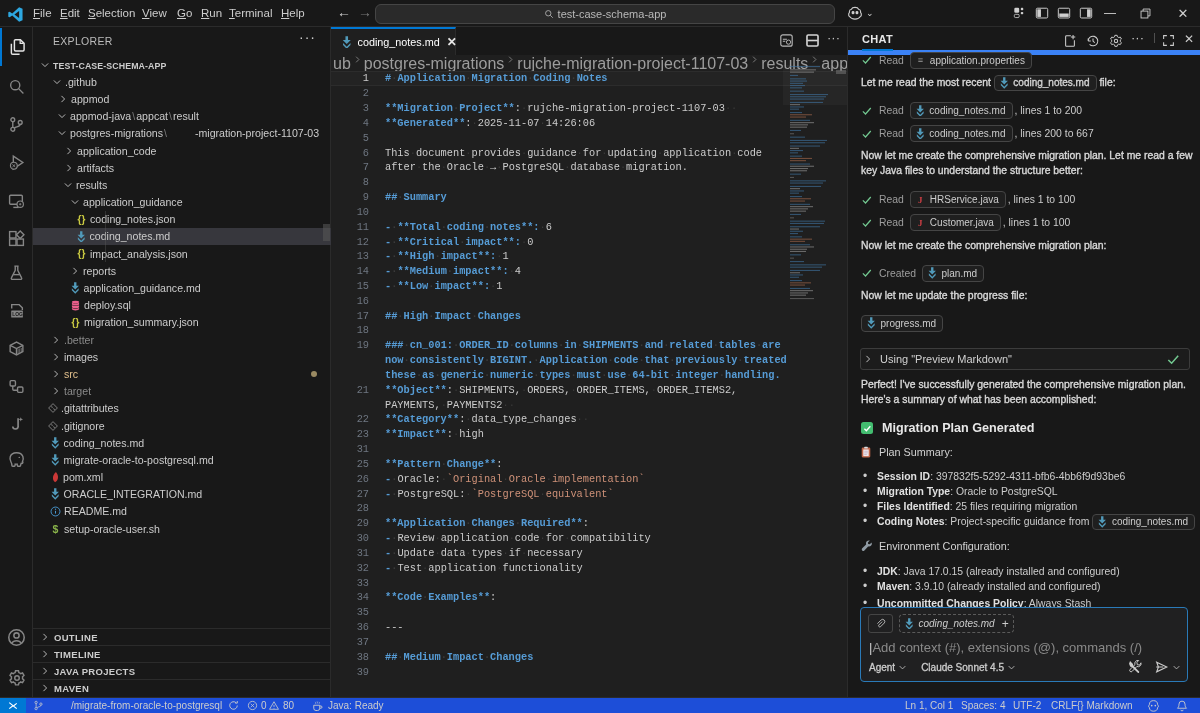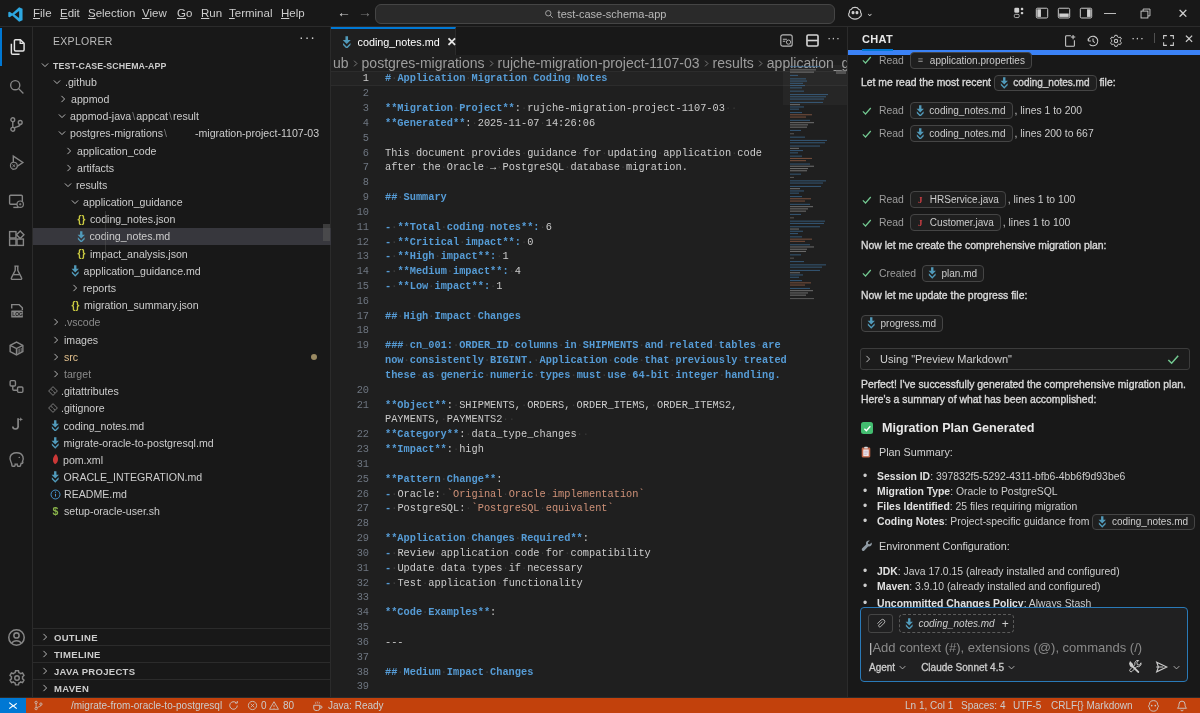--- a/index.html
+++ b/index.html
@@ -38,21 +38,21 @@
 .guide{position:absolute;left:71.5px;top:0;height:17.2px;border-left:1px solid #5a5a5a66}
 .bsec{position:absolute;left:0;width:298px;height:17px;border-top:1px solid #2b2b2b;display:flex;align-items:center;color:#cccccc;font-size:9.5px;font-weight:bold;letter-spacing:0.3px}
 .bsec svg{margin:0 4px 0 7px}
 
 #editor{left:331px;top:27px;width:516px;height:670px;background:#1f1f1f}
 #tabbar{position:absolute;left:0;top:0;width:516px;height:28px;background:#181818}
 #tab1{position:absolute;left:0;top:0;width:125px;height:28px;background:#1f1f1f;border-top:2px solid #0078d4;border-right:1px solid #2b2b2b;display:flex;align-items:center;color:#ffffff;font-size:10.8px}
 #tab1 svg{margin:0 5px 0 10px}
 #tab1 .x{margin-left:7px;color:#e8e8e8;font-size:12px;font-weight:bold}
 .tbic{position:absolute;top:6px;color:#c5c5c5}
-#crumbs{position:absolute;left:2px;top:28px;width:514px;height:16px;display:flex;align-items:center;color:#9d9d9d;font-size:14px;white-space:nowrap;overflow:hidden}
+#crumbs{position:absolute;left:2px;top:28px;width:514px;height:16px;display:flex;color:#9d9d9d;font-size:16px;white-space:nowrap;overflow:hidden}
 #code{position:absolute;left:0;top:44.4px;width:516px;height:626px;font-family:"Liberation Mono",monospace;font-size:10.3px}
 .crow{height:14.84px;line-height:14.84px;white-space:pre}
 .crow.cur{background:#232323;box-shadow:0 -1px 0 #2c2c2c inset,0 1px 0 #2c2c2c inset}
 .ln{display:inline-block;width:38px;text-align:right;color:#6e7681;font-size:10.3px}
 .crow.cur .ln{color:#cccccc}
 .ct{margin-left:16px;color:#cccccc}
 .b{color:#569cd6;font-weight:bold}
 .o{color:#ce9178}
 #minimap{position:absolute;left:457px;top:38px;width:46px;height:632px}
 #mmslider{position:absolute;left:452px;top:38px;width:64px;height:40px;background:#ffffff08}
@@ -83,21 +83,21 @@
 #inputbox{position:absolute;left:12px;top:580px;width:328px;height:75px;border:1px solid #2a7ab8;border-radius:4px;background:#202021}
 #ibrow1{position:absolute;left:7px;top:6px;display:flex;align-items:center}
 #clipbtn{display:inline-flex;align-items:center;justify-content:center;width:25px;height:19px;border:1px solid #454545;border-radius:3px;margin-right:6px;color:#cccccc}
 .chip.ghost{border:1px dashed #5a5a5a;background:transparent;font-style:italic;height:19px;padding-right:4px}
 #ibplus{color:#cccccc;font-size:12px;margin-left:7px;font-style:normal}
 #ibrow2{position:absolute;left:8px;top:32px;color:#8a8a8a;font-size:13px}
 #ibrow2 .cursor{color:#d0d0d0}
 #ibrow3{position:absolute;left:8px;bottom:7px;width:312px;display:flex;align-items:center;color:#cccccc;font-size:10px;-webkit-text-stroke:0.3px #cccccc}
 .ddchev{margin:1px 0 0 3px;opacity:0.9}
 
-#status{left:0;top:697px;width:1200px;height:16px;background:#c2410c;border-top:1px solid #2b2b2b;color:#cccccc;font-size:10px}
+#status{left:0;top:697px;width:1200px;height:16px;background:#1d4ed8;border-top:1px solid #2b2b2b;color:#cccccc;font-size:10px}
 #remote{position:absolute;left:0;top:0;width:26px;height:16px;background:#0078d4;color:#fff;display:flex;align-items:center;justify-content:center}
 .sitem{position:absolute;top:0;height:15px;display:flex;align-items:center;white-space:nowrap}
 </style></head><body>
 <div id="app">
 
 <div id="title" class="abs">
 <svg id="vslogo" width="15" height="15" viewBox="0 0 100 100">
         <path fill="#2da7e0" d="M74 1 28 44 11 31 2 35v30l9 4 17-13 46 43 23-10V11z"></path>
         <path fill="#181818" d="M74 26v48L43 50z"></path>
       </svg>
@@ -329,44 +329,54 @@
           <span class="tlabel">coding_notes.md</span>
         </div>
 <div class="trow">
           <span class="guide"></span>
           <span class="tind" style="width:43px"></span>
           <span class="fico" style="color:#cbcb41;font-weight:bold;font-size:10px">{}</span>
           <span class="tlabel">impact_analysis.json</span>
         </div>
 <div class="trow">
           <span class="tind" style="width:37px"></span>
+          <svg class="tchev" width="10" height="10" viewBox="0 0 16 16">
+            <path d="M5.5 3l5 5-5 5" stroke="#cccccc" stroke-width="1.4" fill="none"></path>
+          </svg>
+          <span class="tlabel">reports</span>
+        </div>
+<div class="trow">
+          <span class="tind" style="width:37px"></span>
           <svg width="10.5" height="11.8" viewBox="0 0 16 18">
             <path d="M6.2 0.5h3.6v5.2h3.8L8 11.3 2.4 5.7h3.8z" fill="#519aba"></path>
             <path d="M2.8 9.7L8 14.9l5.2-5.2v3L8 17.9l-5.2-5.2z" fill="#519aba"></path>
           </svg>
           <span class="tlabel">application_guidance.md</span>
         </div>
 <div class="trow">
           <span class="tind" style="width:37px"></span>
-          <svg class="tchev" width="10" height="10" viewBox="0 0 16 16">
-            <path d="M5.5 3l5 5-5 5" stroke="#cccccc" stroke-width="1.4" fill="none"></path>
-          </svg>
-          <span class="tlabel">reports</span>
+          <svg width="11" height="11" viewBox="0 0 16 16">
+            <ellipse cx="8" cy="3" rx="5.2" ry="2" fill="#ec5f8b"></ellipse>
+            <path d="M2.8 3.6v2.6c0 1 2.3 1.9 5.2 1.9s5.2-.9 5.2-1.9V3.6c-.8.9-2.8 1.4-5.2 1.4s-4.4-.5-5.2-1.4z" fill="#ec5f8b"></path>
+            <path d="M2.8 7.4V10c0 1 2.3 1.9 5.2 1.9s5.2-.9 5.2-1.9V7.4c-.8.9-2.8 1.4-5.2 1.4S3.6 8.3 2.8 7.4z" fill="#ec5f8b"></path>
+            <path d="M2.8 11.2v2c0 1 2.3 1.9 5.2 1.9s5.2-.9 5.2-1.9v-2c-.8.9-2.8 1.4-5.2 1.4s-4.4-.5-5.2-1.4z" fill="#ec5f8b"></path>
+          </svg>
+          <span class="tlabel">deploy.sql</span>
         </div>
 <div class="trow">
           <span class="tind" style="width:37px"></span>
           <span class="fico" style="color:#cbcb41;font-weight:bold;font-size:10px">{}</span>
           <span class="tlabel">migration_summary.json</span>
         </div>
 <div class="trow dim">
           <span class="tind" style="width:18px"></span>
           <svg class="tchev" width="10" height="10" viewBox="0 0 16 16">
             <path d="M5.5 3l5 5-5 5" stroke="#cccccc" stroke-width="1.4" fill="none"></path>
           </svg>
-          <span class="tlabel">.vscode</span>
+          <span class="tlabel">.better</span>
         </div>
 <div class="trow">
           <span class="tind" style="width:18px"></span>
           <svg class="tchev" width="10" height="10" viewBox="0 0 16 16">
             <path d="M5.5 3l5 5-5 5" stroke="#cccccc" stroke-width="1.4" fill="none"></path>
           </svg>
           <span class="tlabel">images</span>
         </div>
 <div class="trow">
           <span class="tind" style="width:18px"></span>
@@ -527,21 +537,20 @@
 <div class="crow"><span class="ln">12</span><span class="ct"><span class="b">-<i>·</i>**Critical<i>·</i>impact**:</span><i>·</i>0</span></div>
 <div class="crow"><span class="ln">13</span><span class="ct"><span class="b">-<i>·</i>**High<i>·</i>impact**:</span><i>·</i>1</span></div>
 <div class="crow"><span class="ln">14</span><span class="ct"><span class="b">-<i>·</i>**Medium<i>·</i>impact**:</span><i>·</i>4</span></div>
 <div class="crow"><span class="ln">15</span><span class="ct"><span class="b">-<i>·</i>**Low<i>·</i>impact**:</span><i>·</i>1</span></div>
 <div class="crow"><span class="ln">16</span><span class="ct"></span></div>
 <div class="crow"><span class="ln">17</span><span class="ct"><span class="b">##<i>·</i>High<i>·</i>Impact<i>·</i>Changes</span></span></div>
 <div class="crow"><span class="ln">18</span><span class="ct"></span></div>
 <div class="crow"><span class="ln">19</span><span class="ct"><span class="b">###<i>·</i>cn_001:<i>·</i>ORDER_ID<i>·</i>columns<i>·</i>in<i>·</i>SHIPMENTS<i>·</i>and<i>·</i>related<i>·</i>tables<i>·</i>are</span></span></div>
 <div class="crow"><span class="ln"></span><span class="ct"><span class="b">now<i>·</i>consistently<i>·</i>BIGINT.<i>·</i>Application<i>·</i>code<i>·</i>that<i>·</i>previously<i>·</i>treated</span></span></div>
 <div class="crow"><span class="ln"></span><span class="ct"><span class="b">these<i>·</i>as<i>·</i>generic<i>·</i>numeric<i>·</i>types<i>·</i>must<i>·</i>use<i>·</i>64-bit<i>·</i>integer<i>·</i>handling.</span></span></div>
-<div class="crow"><span class="ln">20</span><span class="ct"></span></div>
 <div class="crow"><span class="ln">21</span><span class="ct"><span class="b">**Object**</span>:<i>·</i>SHIPMENTS,<i>·</i>ORDERS,<i>·</i>ORDER_ITEMS,<i>·</i>ORDER_ITEMS2,</span></div>
 <div class="crow"><span class="ln"></span><span class="ct">PAYMENTS,<i>·</i>PAYMENTS2<i>·</i><i>·</i></span></div>
 <div class="crow"><span class="ln">22</span><span class="ct"><span class="b">**Category**</span>:<i>·</i>data_type_changes<i>·</i><i>·</i></span></div>
 <div class="crow"><span class="ln">23</span><span class="ct"><span class="b">**Impact**</span>:<i>·</i>high</span></div>
 <div class="crow"><span class="ln">31</span><span class="ct"></span></div>
 <div class="crow"><span class="ln">25</span><span class="ct"><span class="b">**Pattern<i>·</i>Change**</span>:</span></div>
 <div class="crow"><span class="ln">26</span><span class="ct"><span class="b">-<i>·</i></span>Oracle:<i>·</i><span class="o">`Original<i>·</i>Oracle<i>·</i>implementation`</span></span></div>
 <div class="crow"><span class="ln">27</span><span class="ct"><span class="b">-<i>·</i></span>PostgreSQL:<i>·</i><span class="o">`PostgreSQL<i>·</i>equivalent`</span></span></div>
 <div class="crow"><span class="ln">28</span><span class="ct"></span></div>
 <div class="crow"><span class="ln">29</span><span class="ct"><span class="b">**Application<i>·</i>Changes<i>·</i>Required**</span>:</span></div>
@@ -710,20 +719,21 @@
         <span class="verb">Read</span>
         <span class="chip">
           <svg width="10.5" height="11.8" viewBox="0 0 16 18">
             <path d="M6.2 0.5h3.6v5.2h3.8L8 11.3 2.4 5.7h3.8z" fill="#519aba"></path>
             <path d="M2.8 9.7L8 14.9l5.2-5.2v3L8 17.9l-5.2-5.2z" fill="#519aba"></path>
           </svg>
           <span>coding_notes.md</span>
         </span>
         <span class="rest">, lines 200 to 667</span>
       </div>
+<div class="cmsg" style="top:121px;line-height:15.3px">Now let me create the comprehensive migration plan. Let me read a few<br>key Java files to understand the structure better:</div>
 <div class="cline" style="top:164px">
         <svg class="ck" width="12" height="12" viewBox="0 0 16 16">
           <path d="M2.5 8.5l3.5 3.5 7-8" stroke="#73c991" stroke-width="1.6" fill="none"></path>
         </svg>
         <span class="verb">Read</span>
         <span class="chip">
           <span class="fico" style="color:#cc3e44;font-weight:bold;font-size:9px;font-family:Liberation Serif">J</span>
           <span>HRService.java</span>
         </span>
         <span class="rest">, lines 1 to 100</span>
@@ -869,21 +879,21 @@
 <div class="sitem" style="left:268px"><svg width="12" height="11" viewBox="0 0 16 16" style="margin-right:3px">
           <path d="M8 2.5L14.5 13.5H1.5z" stroke="#ccc" fill="none" stroke-width="1.2"></path>
           <path d="M8 7v3M8 11.5v1" stroke="#ccc" stroke-width="1.2"></path>
         </svg>80</div>
 <div class="sitem" style="left:311px"><svg width="13" height="12" viewBox="0 0 16 16" style="margin-right:4px">
           <path d="M3 7h8v4a3 3 0 0 1-3 3H6a3 3 0 0 1-3-3zM11 8h1.5a1.5 1.5 0 0 1 0 3H11" stroke="#ccc" fill="none" stroke-width="1.2"></path>
           <path d="M5 2.5c.8.8.8 1.7 0 2.5M7.5 2c.8.9.8 1.8 0 2.7M10 2.5c.8.8.8 1.7 0 2.5" stroke="#ccc" stroke-width="0.9" fill="none"></path>
         </svg>Java: Ready</div>
 <div class="sitem" style="left:905px">Ln 1, Col 1</div>
 <div class="sitem" style="left:961px">Spaces: 4</div>
-<div class="sitem" style="left:1013px">UTF-5</div>
+<div class="sitem" style="left:1013px">UTF-2</div>
 <div class="sitem" style="left:1051px">CRLF</div>
 <div class="sitem" style="left:1077px">{} Markdown</div>
 <div class="sitem" style="left:1147px">
         <svg width="13" height="13" viewBox="0 0 16 16">
           <path d="M8 2c-3 0-5 1.6-5 4.5 0 .8-.3 1.3-1 1.8v1.2c.7.3 1 .8 1 1.5C3 13.4 5 15 8 15s5-1.6 5-4c0-.7.3-1.2 1-1.5V8.3c-.7-.5-1-1-1-1.8C13 3.6 11 2 8 2z" fill="none" stroke="#ccc" stroke-width="1.1"></path>
           <circle cx="5.8" cy="8.2" r="1" fill="#ccc"></circle>
           <circle cx="10.2" cy="8.2" r="1" fill="#ccc"></circle>
         </svg>
       </div>
 <div class="sitem" style="left:1176px">

